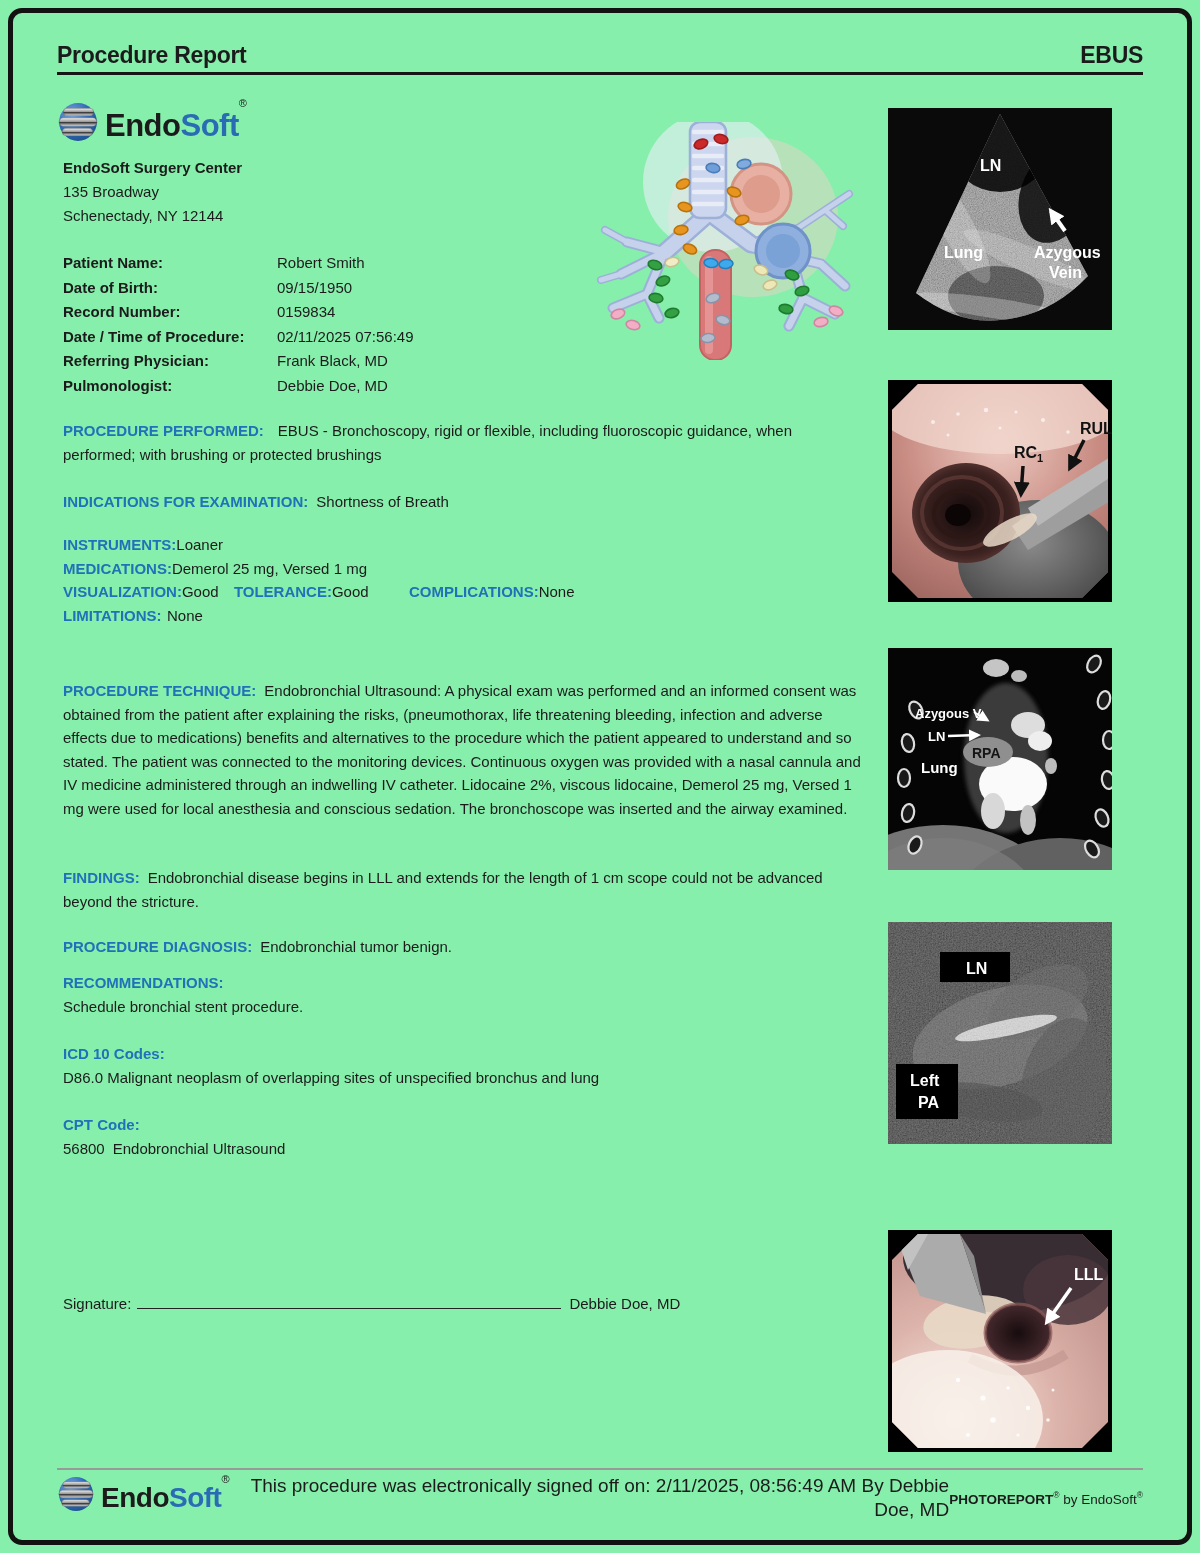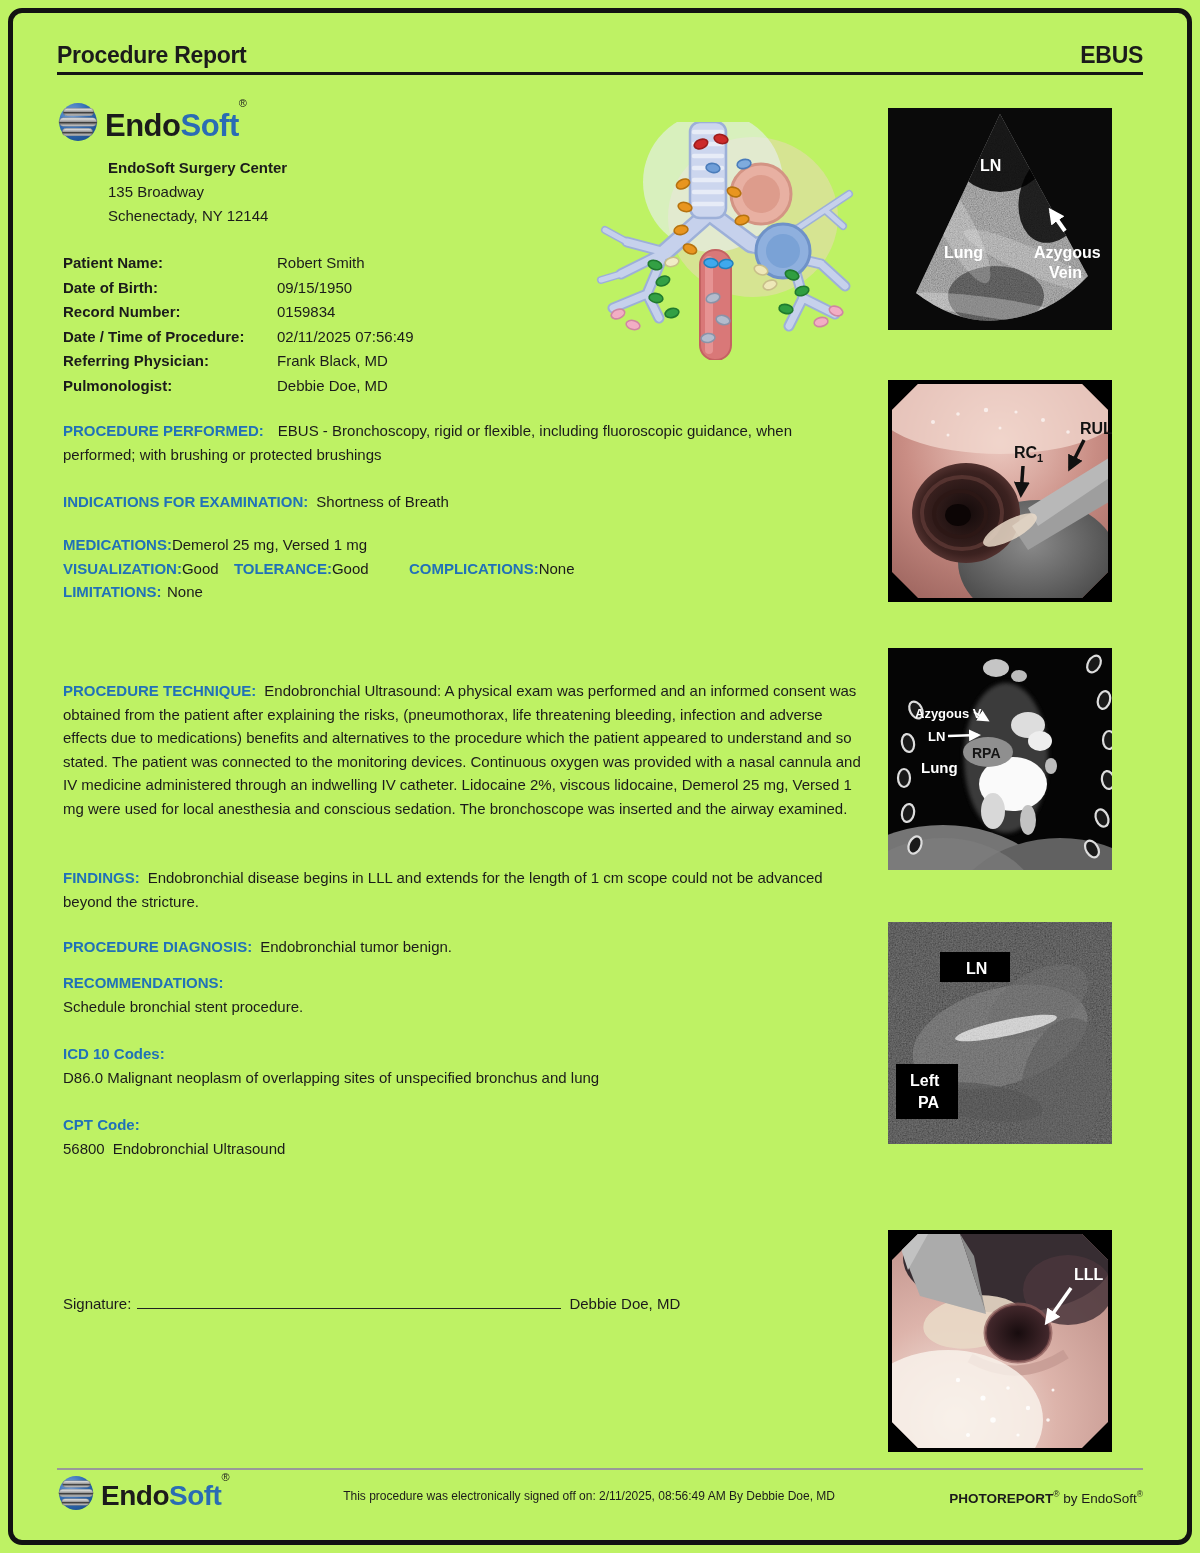--- a/index.html
+++ b/index.html
@@ -2,40 +2,40 @@
 <html><head>
 <meta charset="utf-8">
 <style>
   :root{
     --blue:#2171b8;
     --brand-blue:#2a6cb4;
     --ink:#1b1b1b;
   }
   html,body{margin:0;padding:0;background:#fff;}
   .screen{
-    position:relative;width:1200px;height:1553px;background:#bef264;
+    position:relative;width:1200px;height:1553px;background:#86efac;
     font-family:"Liberation Sans",sans-serif;color:var(--ink);
     font-size:15px;line-height:23.5px;overflow:hidden;
   }
   .frame{position:absolute;top:8px;left:8px;right:8px;bottom:8px;
     border:5px solid #121212;border-radius:14px;pointer-events:none;z-index:50;}
   .abs{position:absolute;}
   
   .header-row{left:57px;top:44px;width:1086px;display:flex;justify-content:space-between;
     align-items:flex-end;border-bottom:3px solid #151515;padding-bottom:4px;}
   .header-row .h-title{font-size:23px;font-weight:700;letter-spacing:-0.3px;}
   
   .logo{display:flex;align-items:center;gap:6px;}
   .logo .wordmark{font-weight:700;font-size:31px;letter-spacing:-0.5px;line-height:1;}
   .logo .wordmark .soft{color:var(--brand-blue);}
   .logo .reg{font-size:11px;vertical-align:top;position:relative;top:-12px;font-weight:400;}
   .logo-footer .wordmark{font-size:28px;}
   .logo-footer .reg{top:-10px;}
   
-  .facility{left:63px;top:156px;line-height:24px;margin-left:45px;}
+  .facility{left:63px;top:156px;line-height:24px;}
   .facility .fac-name{font-weight:700;}
   .patient{left:63px;top:251px;line-height:24.6px;}
   .p-row{display:flex;}
   .p-label{min-width:214px;font-weight:700;}
   
   .sec{left:63px;width:800px;}
   .lbl{color:var(--blue);font-weight:700;}
   .gap1{display:inline-block;width:14px;}
   .gap2{display:inline-block;width:8px;}
   .vit-row{display:flex;}
@@ -46,21 +46,21 @@
   .vit-label-3{min-width:100px;color:var(--blue);font-weight:700;}
   
   .sig-line{display:inline-block;width:424px;border-bottom:1.8px solid #222;height:14px;margin:0 8px 0 6px;}
   
   .img{left:888px;width:224px;height:222px;}
   .img svg{display:block;}
   svg text{font-family:"Liberation Sans",sans-serif;}
   
   .rule{left:57px;top:1468px;width:1086px;height:1.5px;background:#999;}
   .footer{left:57px;top:1474px;width:1086px;display:flex;align-items:center;}
-  .footer .f-center{flex:1;text-align:center;font-size:12px;}
+  .footer .f-center{flex:1;text-align:right;font-size:19px;}
   .footer .f-right{font-size:13.5px;white-space:nowrap;}
   .footer .f-right b{font-weight:700;}
   .footer sup{font-size:8.5px;}
 </style>
 </head>
 <body>
 
 <div class="screen">
   <div class="frame"></div>
 
@@ -416,20 +416,24 @@
   <p class="abs sec" style="top:404px;">
     <span class="lbl">PROCEDURE PERFORMED:</span><span class="gap1"></span><span>EBUS - Bronchoscopy, rigid or flexible, including fluoroscopic guidance, when performed; with brushing or protected brushings</span>
   </p>
 
   <p class="abs sec" style="top:475px;">
     <span class="lbl">INDICATIONS FOR EXAMINATION:</span><span class="gap2"></span><span>Shortness of Breath</span>
   </p>
 
   <div class="abs sec" style="top:533px;">
     <div class="vit-row">
+        <span class="vit-label">INSTRUMENTS:</span>
+        <span>Loaner</span>
+      </div>
+    <div class="vit-row">
         <span class="vit-label">MEDICATIONS:</span>
         <span>Demerol 25 mg, Versed 1 mg</span>
       </div>
     <div class="vit-row">
       <span class="vit-label">VISUALIZATION:</span>
         <span class="vit-val-1">Good</span>
         <span class="vit-label-2">TOLERANCE:</span>
         <span class="vit-val-2">Good</span>
         <span class="vit-label-3">COMPLICATIONS:</span>
         <span>None</span>

